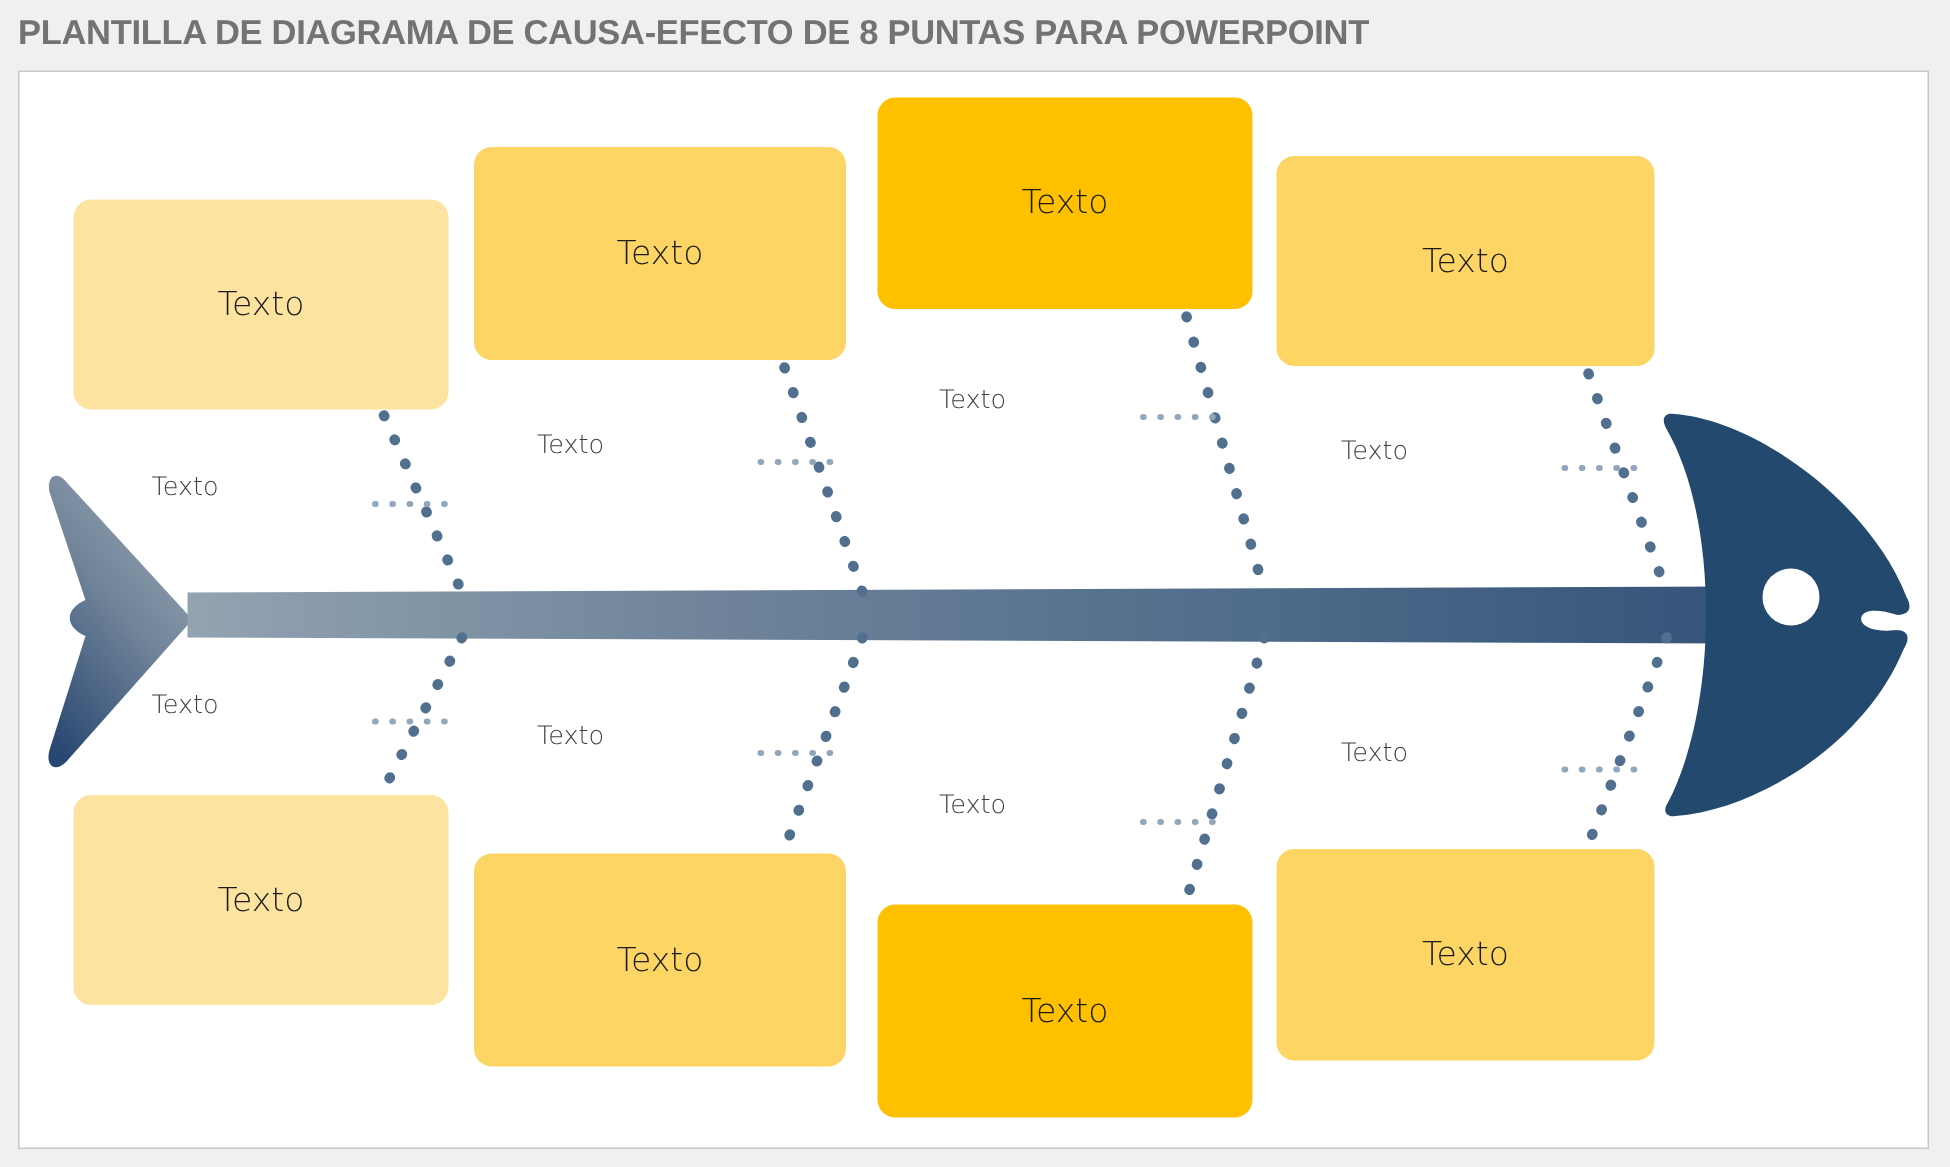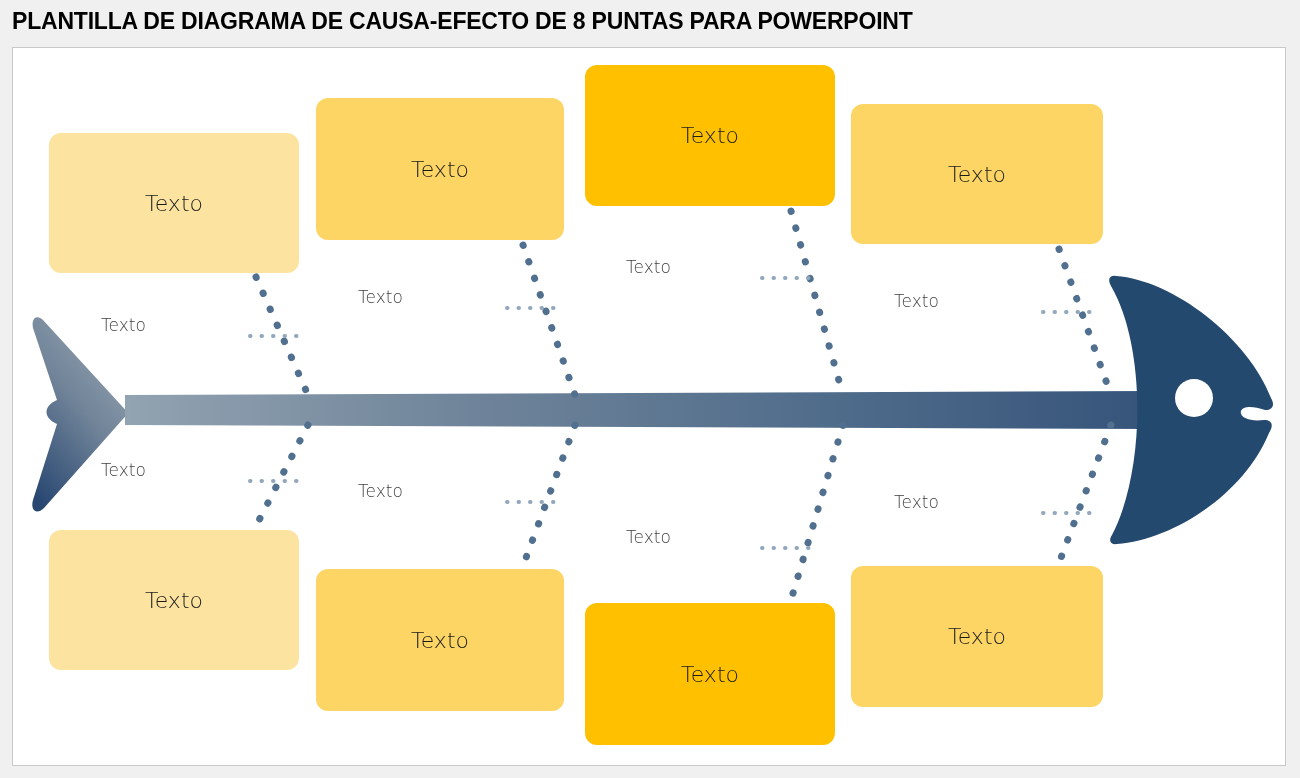--- a/index.html
+++ b/index.html
@@ -8,21 +8,21 @@
     width:1300px;height:778px;
     background:#f0f0f0;
     font-family:"Liberation Sans", sans-serif;
     overflow:hidden;
   }
   #page{position:relative;width:1300px;height:778px;}
 
   .page-title{
     position:absolute;left:12px;top:8px;
     font-size:23px;font-weight:bold;
-    color:#000000;
+    color:#737373;
     letter-spacing:-0.2px;
     white-space:nowrap;
   }
 
   .canvas{
     position:absolute;left:12px;top:47px;
     width:1274px;height:719px;
     background:#ffffff;
     border:1px solid #c8c8c8;
     box-sizing:border-box;

